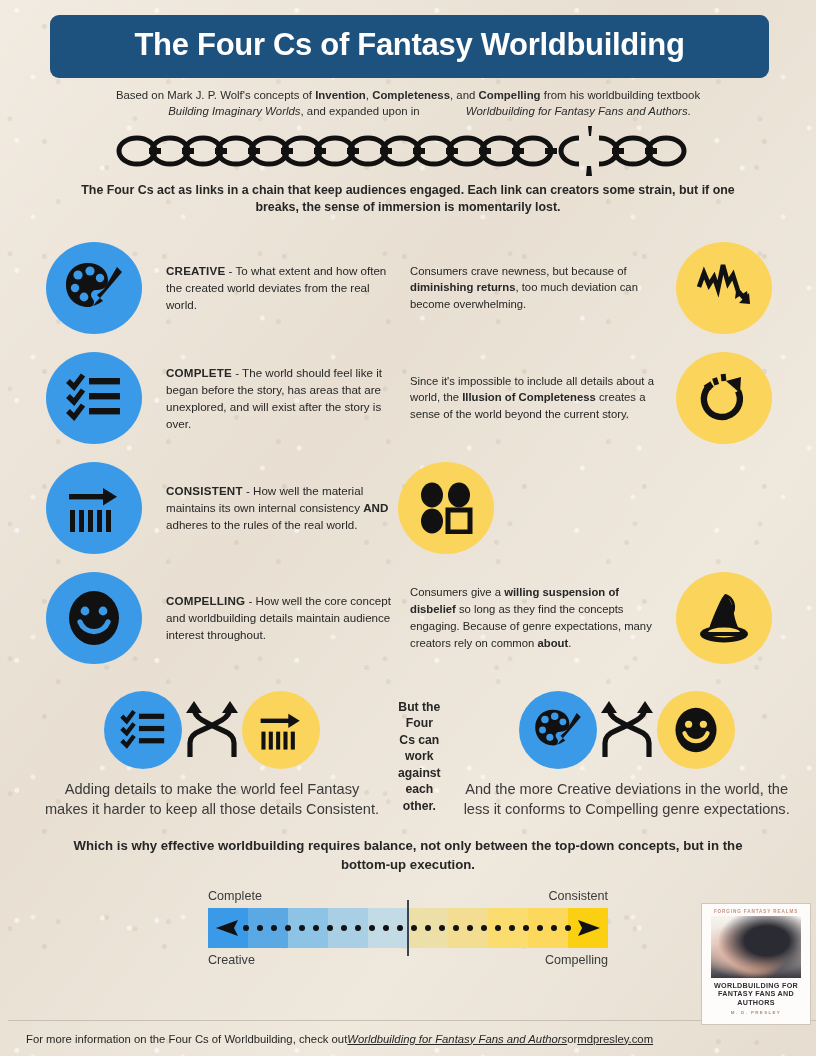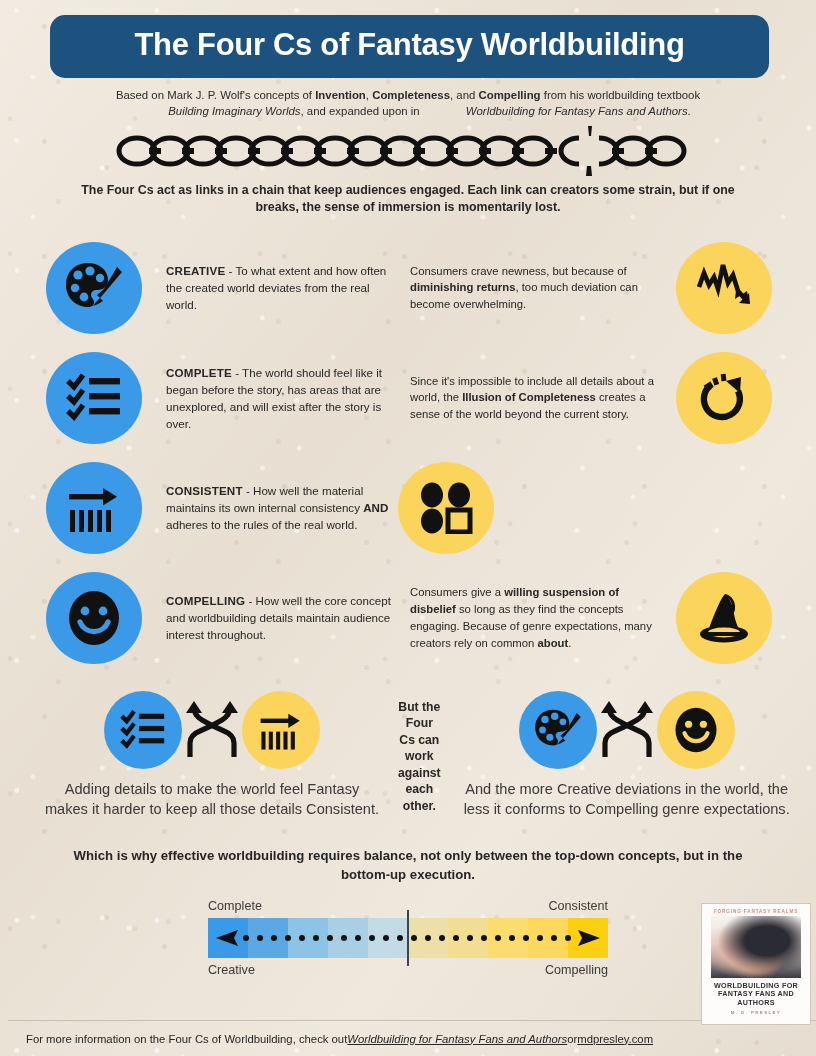--- a/index.html
+++ b/index.html
@@ -26,21 +26,21 @@
       linear-gradient(128deg, #f2ebe1 0%, #e8dfd2 40%, #efe8dd 70%, #e6ddd0 100%);
     background-size:140px 130px,120px 115px,160px 150px,130px 125px,150px 140px,110px 120px,170px 160px,125px 135px,100% 100%;
     pointer-events:none;
   }
   .layer{position:relative;z-index:2;}
 
   
   #title-bar{
     margin:15px 47px 0 50px;
     background:#1d527f;
-    border-radius:15px;
+    border-radius:9px;
     text-align:center;
     padding:14px 10px 16px;
   }
   #title-bar .title{
     color:#ffffff;
     font-size:31px;
     font-weight:bold;
     letter-spacing:-.3px;
     line-height:1.05;
   }
@@ -129,21 +129,21 @@
   #tension-middle{
     flex:1 1 auto;
     text-align:center;
     font-size:12.2px;
     font-weight:bold;
     line-height:1.35;
     padding-top:8px;
   }
 
   
-  #balance{margin-top:28px;padding:0 56px;box-sizing:border-box;}
+  #balance{margin-top:18px;padding:0 56px;box-sizing:border-box;}
   #balance-heading{
     text-align:center;
     font-size:13.2px;
     font-weight:bold;
     line-height:1.42;
     padding:0 14px;
   }
   #spectrum-area{
     margin:14px auto 0;
     width:400px;

